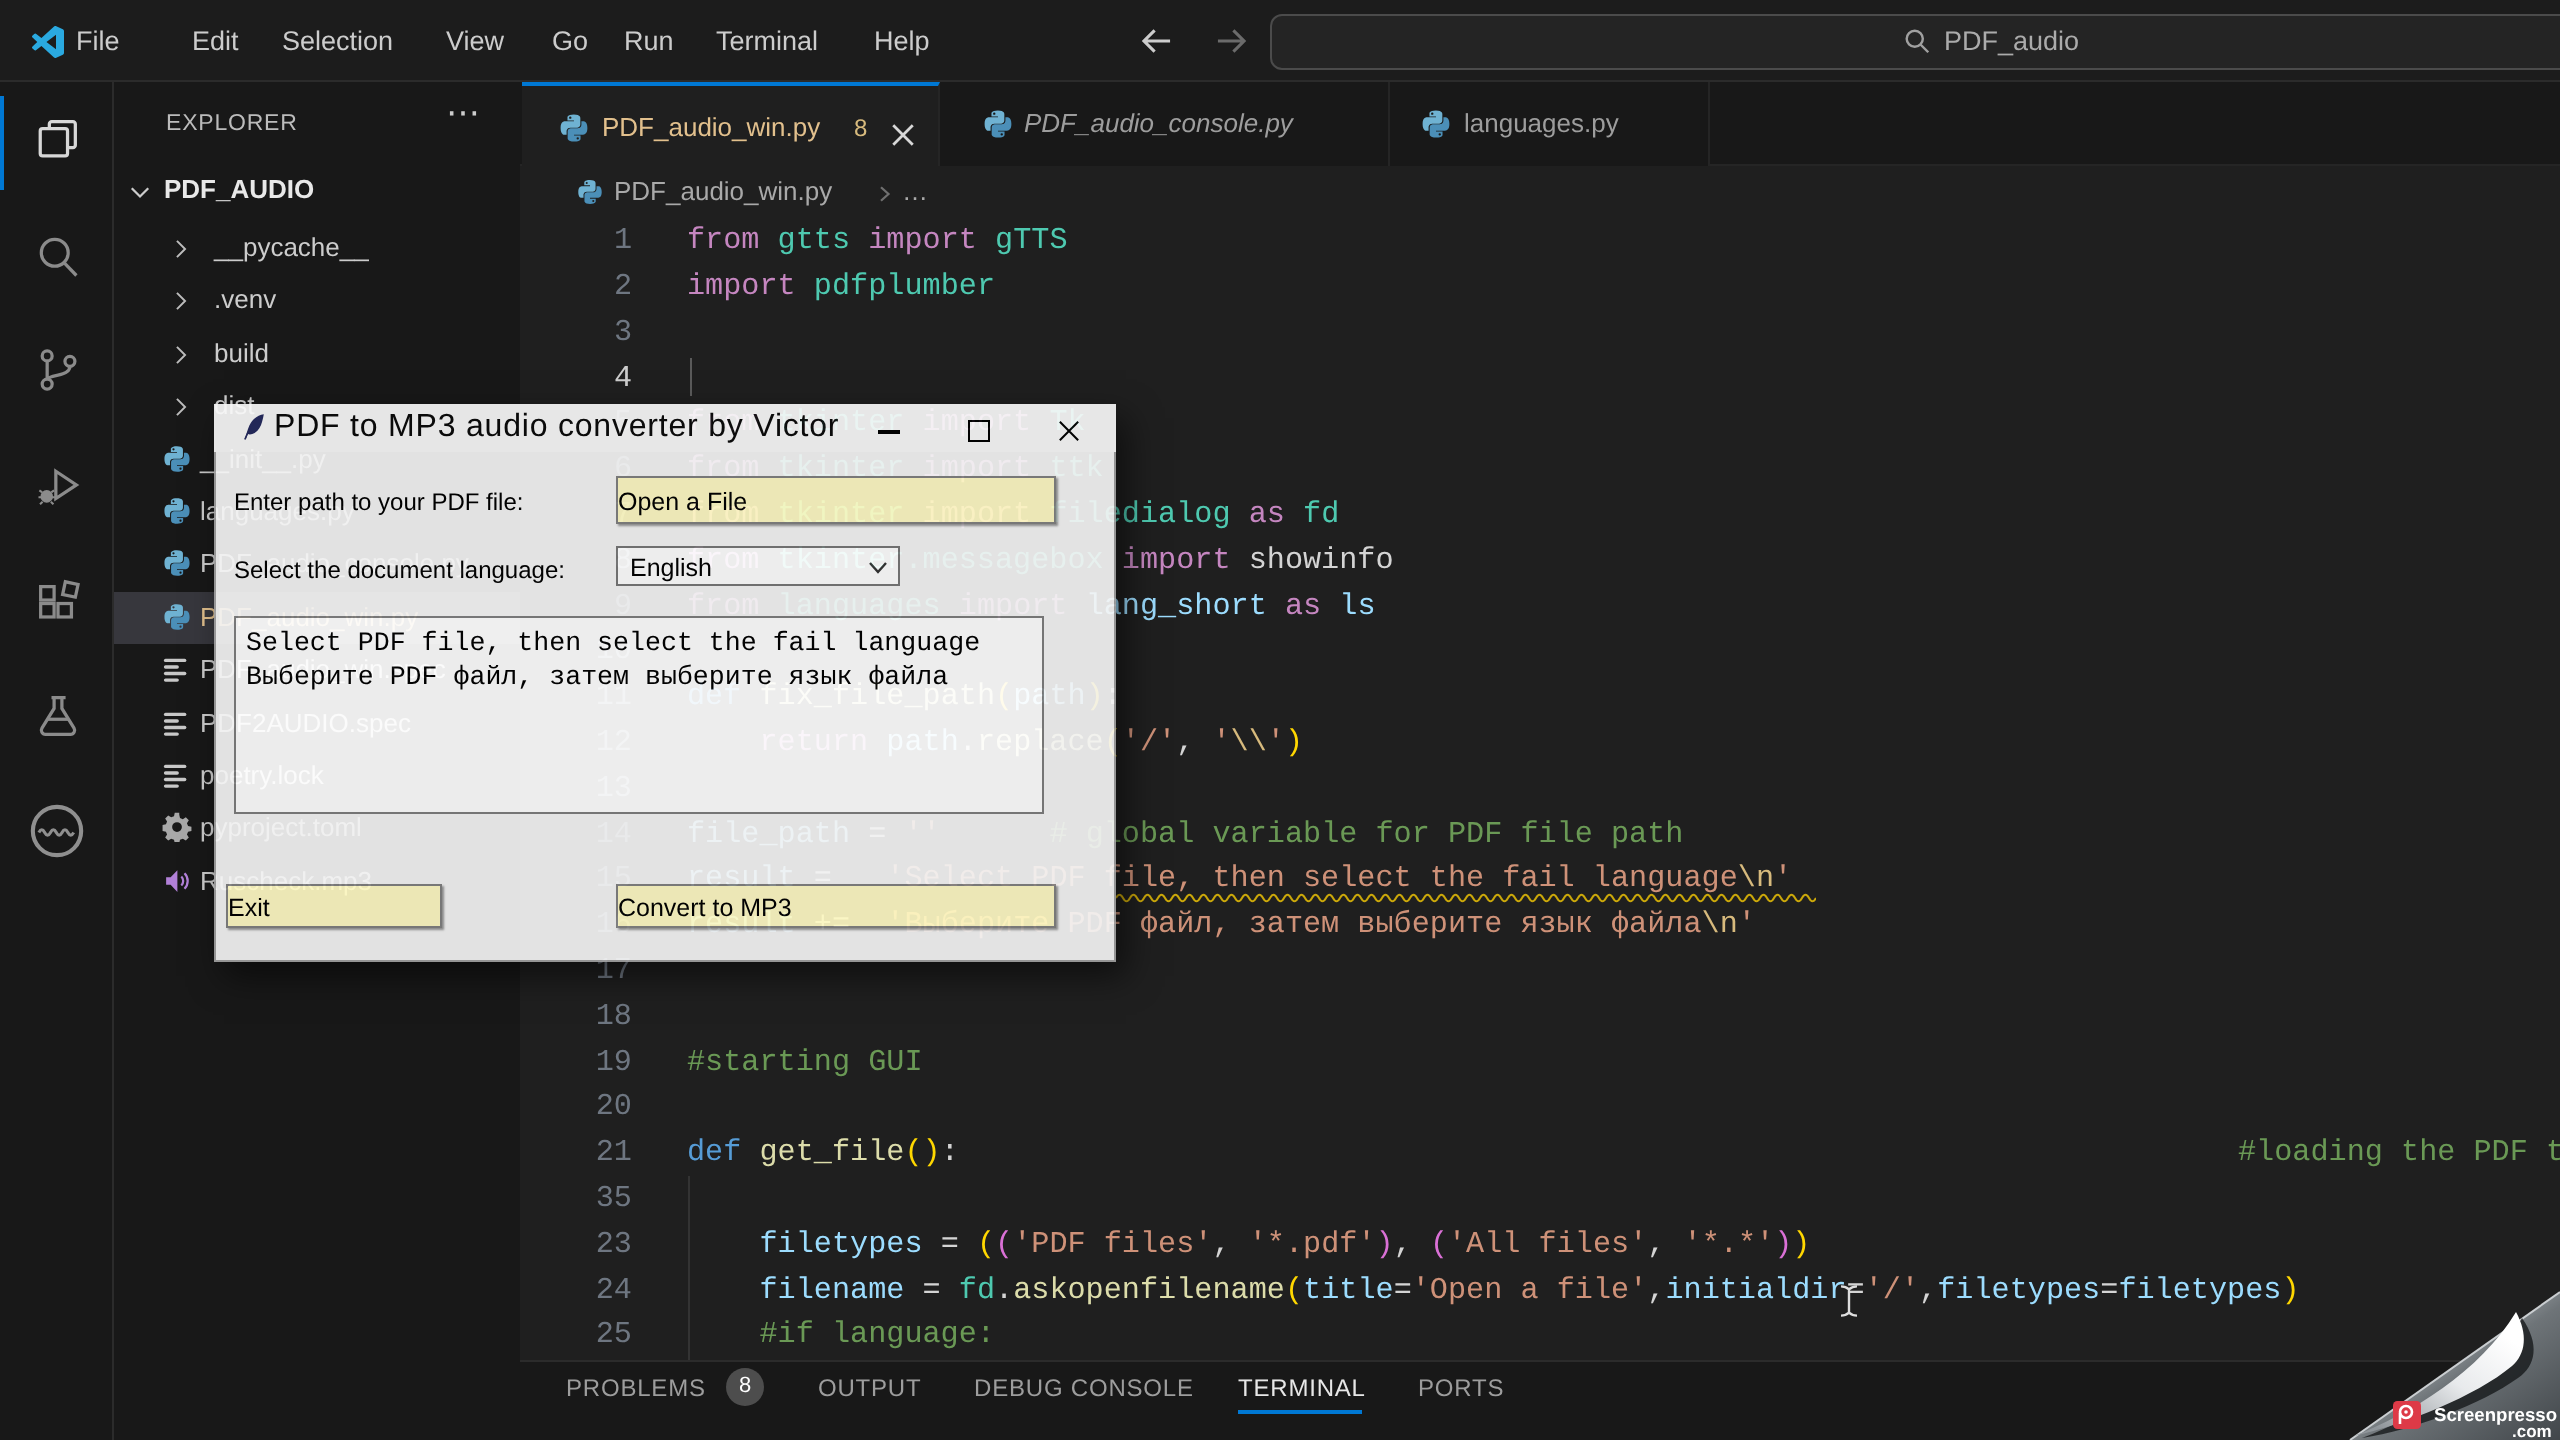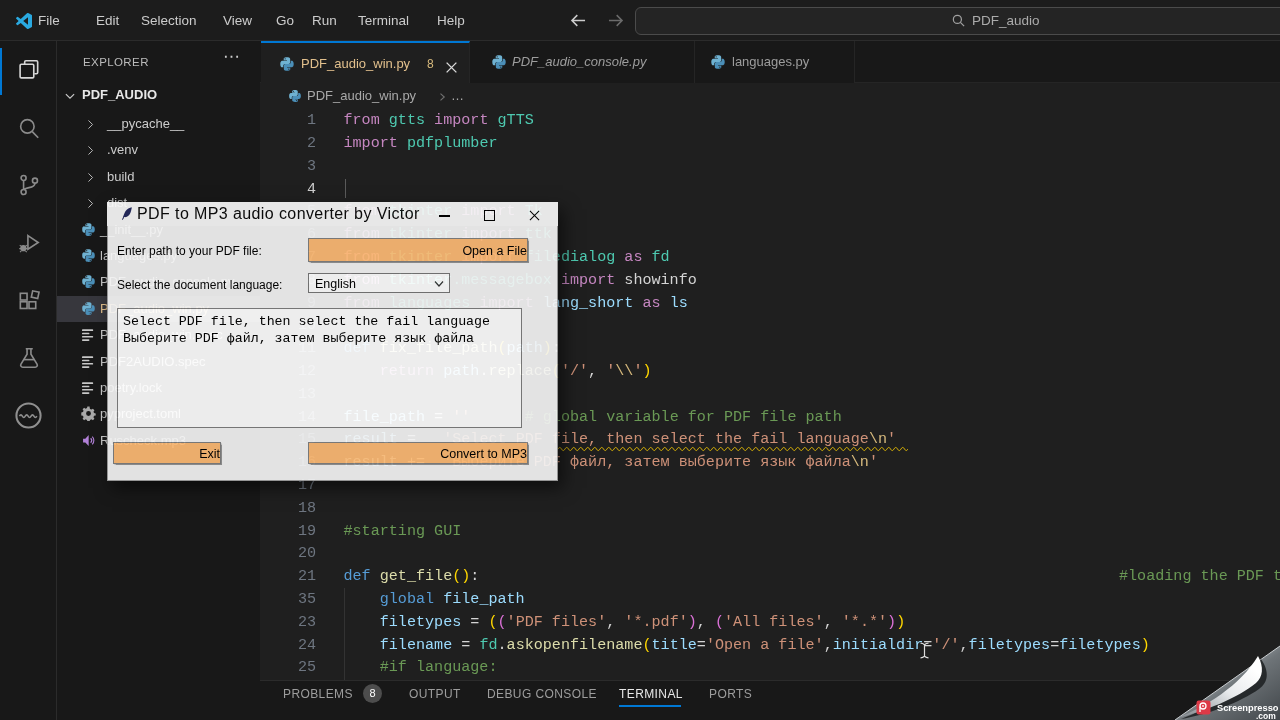--- a/index.html
+++ b/index.html
@@ -32,22 +32,22 @@
   .k{color:#c586c0}.b{color:#569cd6}.t{color:#4ec9b0}.v{color:#9cdcfe}.f{color:#dcdcaa}
   .s{color:#ce9178}.e{color:#d7ba7d}.c{color:#6a9955}.w{color:#d4d4d4}
   .p1{color:#ffd700}.p2{color:#da70d6}
   
   #panel{left:260px;top:680px;width:1020px;height:40px;background:#181818;border-top:1px solid #2b2b2b;box-sizing:border-box;}
   .ptab{position:absolute;top:13px;font-size:12px;letter-spacing:.4px;color:#9d9d9d;white-space:nowrap;}
   
   #dlgshadow{left:107px;top:202px;width:451px;height:279px;box-shadow:5px 7px 16px rgba(0,0,0,.55);}
   #dialog{left:107px;top:202px;width:451px;height:279px;opacity:.92;background:#f4f4f4;box-sizing:border-box;border:1px solid #a0a0a0;font-size:12px;color:#000;}
   #dlgtitle{position:absolute;left:-1px;top:-1px;width:451px;height:24px;background:#f8f8f8;}
-  .dbtn{position:absolute;background:#fdba74;border:1px solid #808080;box-sizing:border-box;
-        box-shadow:1.2px 1.2px 1px rgba(70,70,70,.55);text-align:right;color:#000;}
+  .dbtn{position:absolute;background:#fef9c3;border:1px solid #808080;box-sizing:border-box;
+        box-shadow:1.2px 1.2px 1px rgba(70,70,70,.55);text-align:left;color:#000;}
 </style></head>
 <body>
 <svg width="0" height="0" style="position:absolute">
   <defs>
     <g id="py">
       <path fill="#6fb2d2" d="M7.93 1.2c-3.4 0-3.2 1.48-3.2 1.48v1.53h3.26v.46H3.45S1.3 4.43 1.3 7.95s1.88 3.4 1.88 3.4h1.12v-1.59s-.06-1.88 1.85-1.88h3.23s1.79.03 1.79-1.73V3.03S11.45 1.2 7.93 1.2zM6.13 2.23a.59.59 0 1 1 0 1.18.59.59 0 0 1 0-1.18z"></path>
       <path fill="#4b8fb8" d="M8.07 14.8c3.4 0 3.2-1.48 3.2-1.48v-1.53H8.01v-.46h4.54s2.15.24 2.15-3.28-1.88-3.4-1.88-3.4H11.7v1.59s.06 1.88-1.85 1.88H6.62s-1.79-.03-1.79 1.73v3.12s-.28 1.83 3.24 1.83zm1.8-1.03a.59.59 0 1 1 0-1.18.59.59 0 0 1 0 1.18z"></path>
     </g>
     <g id="doclines" fill="#c8c8c8">
       <rect x="1" y="2.5" width="12" height="1.8" rx=".9"></rect>
@@ -268,21 +268,21 @@
 <div class="cl" style="top:359.9px"><span class="num">12</span><span class="cd">    <span class="k">return</span> <span class="v">path</span><span class="w">.</span><span class="f">replace</span><span class="p1">(</span><span class="s">'/'</span><span class="w">,</span> <span class="s">'</span><span class="e">\\</span><span class="s">'</span><span class="p1">)</span></span></div>
 <div class="cl" style="top:382.70000000000005px"><span class="num">13</span><span class="cd"></span></div>
 <div class="cl" style="top:405.5px"><span class="num">14</span><span class="cd"><span class="v">file_path</span> <span class="w">=</span> <span class="s">''</span>      <span class="c"># global variable for PDF file path</span></span></div>
 <div class="cl" style="top:428.29999999999995px"><span class="num">15</span><span class="cd"><span class="v">result</span> <span class="w">=</span>   <span class="s">'Select PDF file, then select the fail language</span><span class="e">\n</span><span class="s">'</span></span></div>
 <div class="cl" style="top:451.1px"><span class="num">16</span><span class="cd"><span class="v">result</span> <span class="w">+=</span>  <span class="s">'Выберите PDF файл, затем выберите язык файла</span><span class="e">\n</span><span class="s">'</span></span></div>
 <div class="cl" style="top:473.9px"><span class="num">17</span><span class="cd"></span></div>
 <div class="cl" style="top:496.70000000000005px"><span class="num">18</span><span class="cd"></span></div>
 <div class="cl" style="top:519.5px"><span class="num">19</span><span class="cd"><span class="c">#starting GUI</span></span></div>
 <div class="cl" style="top:542.3px"><span class="num">20</span><span class="cd"></span></div>
 <div class="cl" style="top:565.1px"><span class="num">21</span><span class="cd"><span class="b">def</span> <span class="f">get_file</span><span class="p1">()</span><span class="w">:</span></span></div>
-<div class="cl" style="top:587.9px"><span class="num">35</span><span class="cd">    <span class="b">global</span> <span class="v">file_path</span></span></div>
+<div class="cl" style="top:587.9px"><span class="num">35</span></div>
 <div class="cl" style="top:610.7px"><span class="num">23</span><span class="cd">    <span class="v">filetypes</span> <span class="w">=</span> <span class="p1">(</span><span class="p2">(</span><span class="s">'PDF files'</span><span class="w">,</span> <span class="s">'*.pdf'</span><span class="p2">)</span><span class="w">,</span> <span class="p2">(</span><span class="s">'All files'</span><span class="w">,</span> <span class="s">'*.*'</span><span class="p2">)</span><span class="p1">)</span></span></div>
 <div class="cl" style="top:633.5px"><span class="num">24</span><span class="cd">    <span class="v">filename</span> <span class="w">=</span> <span class="t">fd</span><span class="w">.</span><span class="f">askopenfilename</span><span class="p1">(</span><span class="v">title</span><span class="w">=</span><span class="s">'Open a file'</span><span class="w">,</span><span class="v">initialdir</span><span class="w">=</span><span class="s">'/'</span><span class="w">,</span><span class="v">filetypes</span><span class="w">=</span><span class="v">filetypes</span><span class="p1">)</span></span></div>
 <div class="cl" style="top:656.3000000000001px"><span class="num">25</span><span class="cd">    <span class="c">#if language:</span></span></div>
 <div class="cl" style="top:565.1px;left:1119px;width:170px"><span class="c">#loading the PDF te</span></div>
 <div class="abs" style="left:344.5px;top:179px;width:1.6px;height:19px;background:#5a5a5a"></div>
 <div class="abs" style="left:343.5px;top:588px;width:1px;height:92px;background:#333333"></div>
 <svg class="abs" style="left:558px;top:446px" width="350" height="6" viewBox="0 0 350 6" fill="none" stroke="#caa70a" stroke-width="1">
     <path d="M0 3 q 1.75 -3.2 3.5 0 t 3.5 0 t 3.5 0 t 3.5 0 t 3.5 0 t 3.5 0 t 3.5 0 t 3.5 0 t 3.5 0 t 3.5 0 t 3.5 0 t 3.5 0 t 3.5 0 t 3.5 0 t 3.5 0 t 3.5 0 t 3.5 0 t 3.5 0 t 3.5 0 t 3.5 0 t 3.5 0 t 3.5 0 t 3.5 0 t 3.5 0 t 3.5 0 t 3.5 0 t 3.5 0 t 3.5 0 t 3.5 0 t 3.5 0 t 3.5 0 t 3.5 0 t 3.5 0 t 3.5 0 t 3.5 0 t 3.5 0 t 3.5 0 t 3.5 0 t 3.5 0 t 3.5 0 t 3.5 0 t 3.5 0 t 3.5 0 t 3.5 0 t 3.5 0 t 3.5 0 t 3.5 0 t 3.5 0 t 3.5 0 t 3.5 0 t 3.5 0 t 3.5 0 t 3.5 0 t 3.5 0 t 3.5 0 t 3.5 0 t 3.5 0 t 3.5 0 t 3.5 0 t 3.5 0 t 3.5 0 t 3.5 0 t 3.5 0 t 3.5 0 t 3.5 0 t 3.5 0 t 3.5 0 t 3.5 0 t 3.5 0 t 3.5 0 t 3.5 0 t 3.5 0 t 3.5 0 t 3.5 0 t 3.5 0 t 3.5 0 t 3.5 0 t 3.5 0 t 3.5 0 t 3.5 0 t 3.5 0 t 3.5 0 t 3.5 0 t 3.5 0 t 3.5 0 t 3.5 0 t 3.5 0 t 3.5 0 t 3.5 0 t 3.5 0 t 3.5 0 t 3.5 0 t 3.5 0 t 3.5 0 t 3.5 0 t 3.5 0 t 3.5 0 t 3.5 0 t 3.5 0 t 3.5 0 "></path>
   </svg>
 <svg class="abs" style="left:919px;top:642px" width="11" height="17" viewBox="0 0 11 17" fill="none" stroke="#dddddd" stroke-width="1.2">
@@ -314,21 +314,21 @@
   </div>
   <span style="position:absolute;left:9px;top:41px">Enter path to your PDF file:</span>
   <div class="dbtn" style="left:200px;top:35px;width:220px;height:24px;line-height:24px;font-size:12.5px">Open a File</div>
   <span style="position:absolute;left:9px;top:75px">Select the document language:</span>
   <div style="position:absolute;left:200px;top:70px;width:142px;height:20px;background:#ffffff;border:1px solid #767676;box-sizing:border-box">
     <span style="position:absolute;left:6px;top:3px;font-size:12.5px">English</span>
     <svg style="position:absolute;right:5px;top:6px" width="10" height="8" viewBox="0 0 10 8" fill="none" stroke="#333" stroke-width="1.2">
         <path d="M1 1.5 5 6l4-4.5"></path>
       </svg>
   </div>
-  <div style="position:absolute;left:9px;top:105px;width:405px;height:120px;background:#ffffff;border:1px solid #7d7d7d;box-sizing:border-box">
+  <div style="position:absolute;left:9px;top:105px;width:405px;height:99px;background:#ffffff;border:1px solid #7d7d7d;box-sizing:border-box">
     <div style="position:absolute;left:5px;top:5px;font-family:'Liberation Mono',monospace;font-size:13.3px;line-height:16.5px;color:#000;white-space:pre">Select PDF file, then select the fail language
 Выберите PDF файл, затем выберите язык файла</div>
   </div>
   <div class="dbtn" style="left:5px;top:239px;width:108px;height:22px;line-height:22px;font-size:12.5px">Exit</div>
   <div class="dbtn" style="left:200px;top:239px;width:220px;height:22px;line-height:22px;font-size:12.5px">Convert to MP3</div>
 </div>
 
 <svg class="abs" style="left:1150px;top:620px" width="130" height="100" viewBox="0 0 130 100">
 <defs>
 <linearGradient id="wg1" x1="0.35" y1="0.35" x2="1" y2="1">

